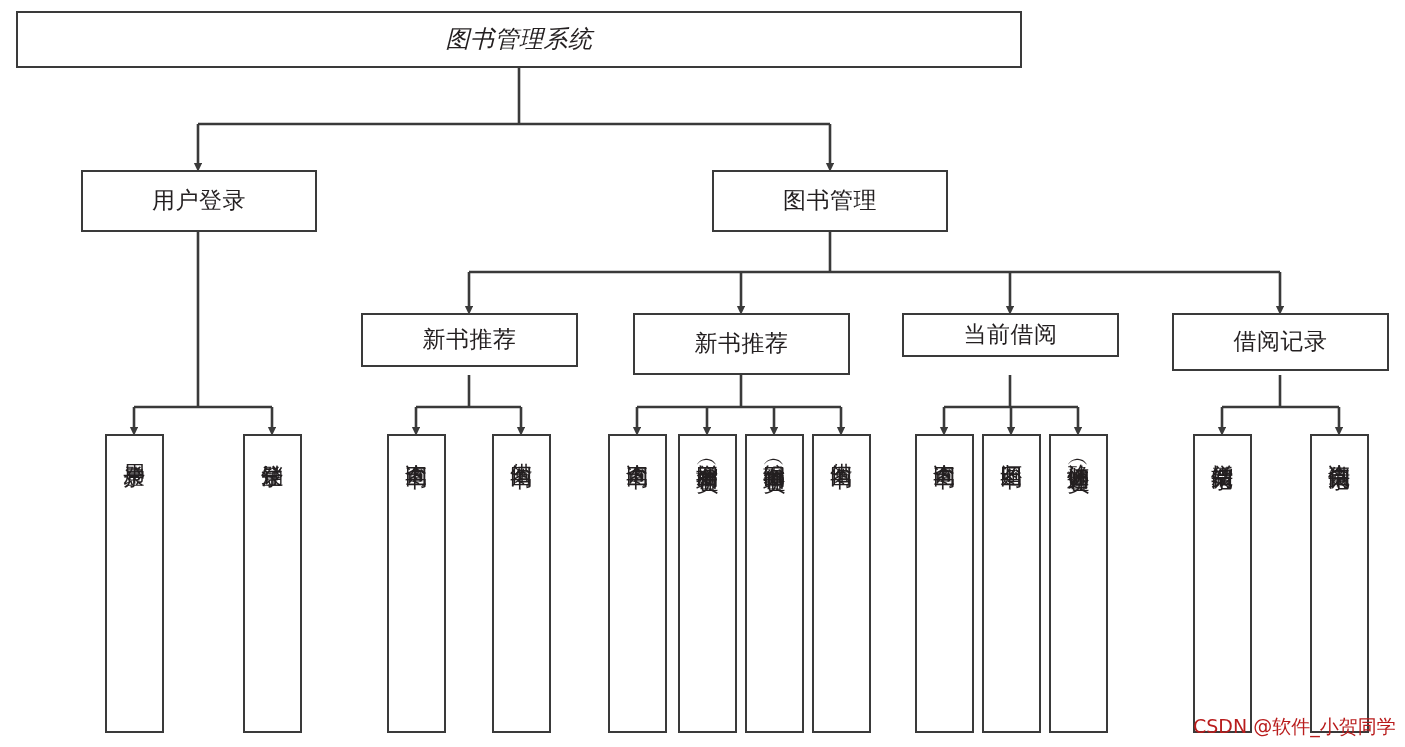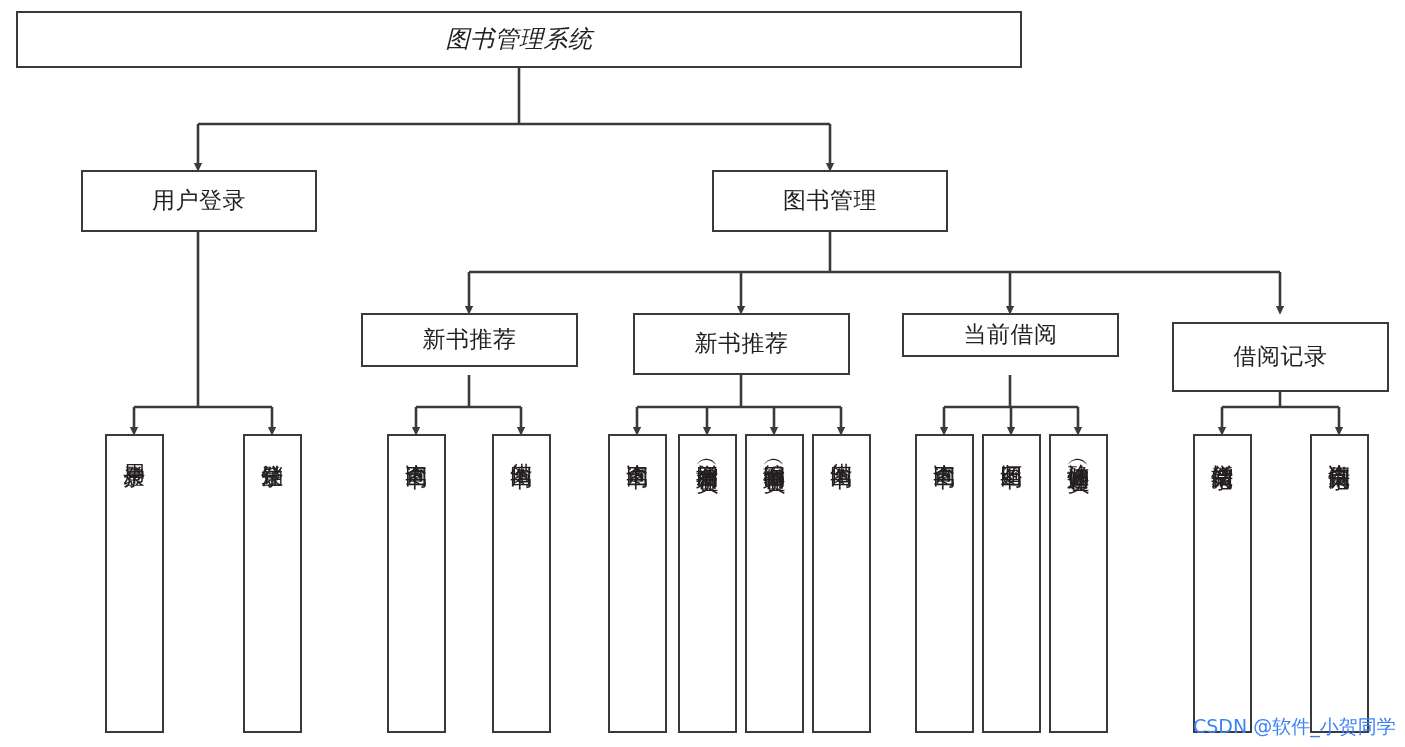--- a/index.html
+++ b/index.html
@@ -61,21 +61,21 @@
     writing-mode: vertical-rl;
     text-orientation: upright;
     font-size: 22px;
     line-height: 1.06;
     letter-spacing: 0.06em;
     white-space: nowrap;
   }
   .watermark {
     position: absolute;
     z-index: 5;
-    color: #3b82f6;
+    color: #b91c1c;
     font-size: 19px;
     white-space: nowrap;
     user-select: none;
   }
 </style>
 </head>
 <body>
 
 <div id="diagram-root">
 
@@ -146,21 +146,21 @@
   </div>
 
   <div class="node h" style="left:633px; top:313px; width:217px; height:62px;">
     <span class="node-label">新书推荐</span>
   </div>
 
   <div class="node h" style="left:902px; top:313px; width:217px; height:44px;">
     <span class="node-label">当前借阅</span>
   </div>
 
-  <div class="node h" style="left:1172px; top:322px; width:217px; height:70px;justify-content:center;">
+  <div class="node h" style="left:1172px; top:313px; width:217px; height:58px;justify-content:center;">
     <span class="node-label">借阅记录</span>
   </div>
 
   <div class="node v" style="left:105px; top:434px; width:59px; height:299px;">
     <span class="node-label">用户登录</span>
   </div>
 
   <div class="node v" style="left:243px; top:434px; width:59px; height:299px;">
     <span class="node-label">注销登录</span>
   </div>

